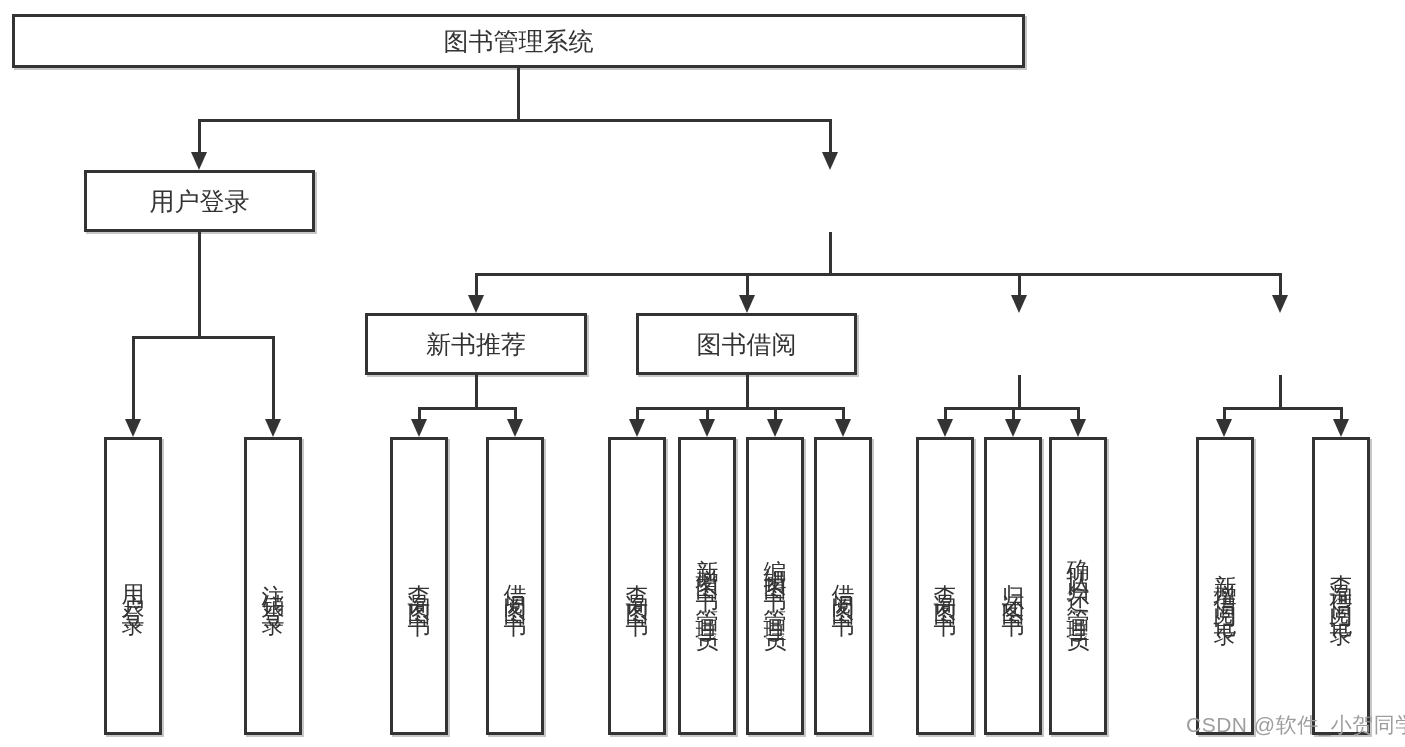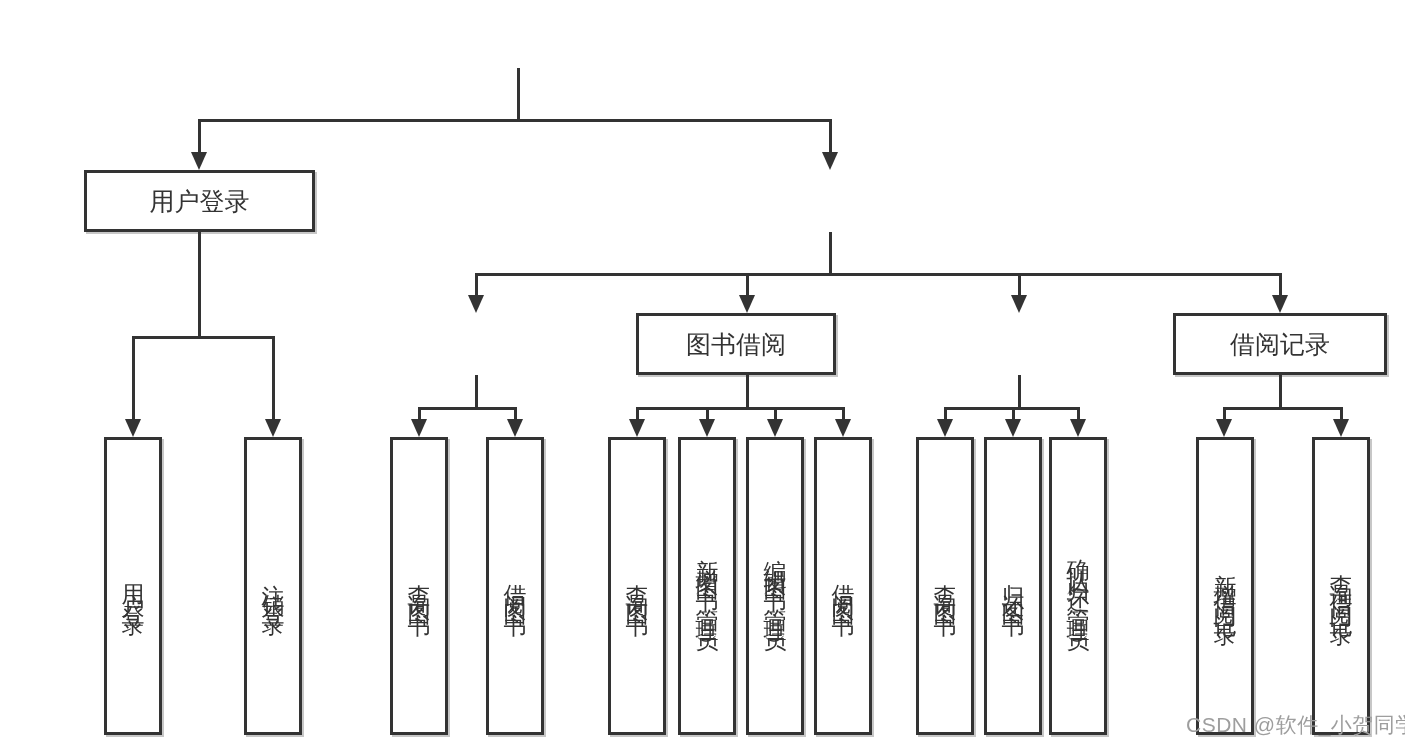--- a/index.html
+++ b/index.html
@@ -37,20 +37,23 @@
   .watermark{
     position:absolute;left:1186px;top:711px;font-size:21px;
     color:var(--watermark);letter-spacing:0.5px;white-space:nowrap;
   }
 </style>
 </head>
 <body>
 
 <div class="canvas">
 
+  <div class="node" style="left:12px;top:14px;width:1013px;height:54px;">
+    <span>图书管理系统</span>
+  </div>
 
   <div class="vline" style="left:517px;top:68px;height:54px;"></div>
   <div class="hline" style="left:198px;top:119px;width:634px;"></div>
   <div class="vline" style="left:198px;top:119px;height:34px;"></div>
   <div class="vline" style="left:829px;top:119px;height:34px;"></div>
   <div class="arrow" style="left:191px;top:152px;"></div>
   <div class="arrow" style="left:822px;top:152px;"></div>
 
   <div class="node" style="left:84px;top:170px;width:231px;height:62px;">
     <span>用户登录</span>
@@ -67,25 +70,25 @@
   <div class="hline" style="left:475px;top:273px;width:807px;"></div>
   <div class="vline" style="left:475px;top:273px;height:23px;"></div>
   <div class="vline" style="left:746px;top:273px;height:23px;"></div>
   <div class="vline" style="left:1018px;top:273px;height:23px;"></div>
   <div class="vline" style="left:1279px;top:273px;height:23px;"></div>
   <div class="arrow" style="left:468px;top:295px;"></div>
   <div class="arrow" style="left:739px;top:295px;"></div>
   <div class="arrow" style="left:1011px;top:295px;"></div>
   <div class="arrow" style="left:1272px;top:295px;"></div>
 
-  <div class="node" style="left:636px;top:313px;width:200px;height:62px;font-family:Liberation Serif, serif;">
+  <div class="node" style="left:365px;top:313px;width:222px;height:62px;">
+    <span>新书推荐</span>
+  </div>
+  <div class="node" style="left:636px;top:313px;width:221px;height:62px;font-family:Liberation Serif, serif;">
     <span>图书借阅</span>
-  </div>
-  <div class="node" style="left:1173px;top:313px;width:214px;height:62px;">
-    <span>借阅记录</span>
   </div>
 
   <div class="vline" style="left:475px;top:375px;height:35px;"></div>
   <div class="hline" style="left:418px;top:407px;width:99px;"></div>
   <div class="vline" style="left:418px;top:407px;height:14px;"></div>
   <div class="vline" style="left:514px;top:407px;height:14px;"></div>
   <div class="arrow" style="left:411px;top:419px;"></div>
   <div class="arrow" style="left:507px;top:419px;"></div>
 
   <div class="vline" style="left:746px;top:375px;height:35px;"></div>

